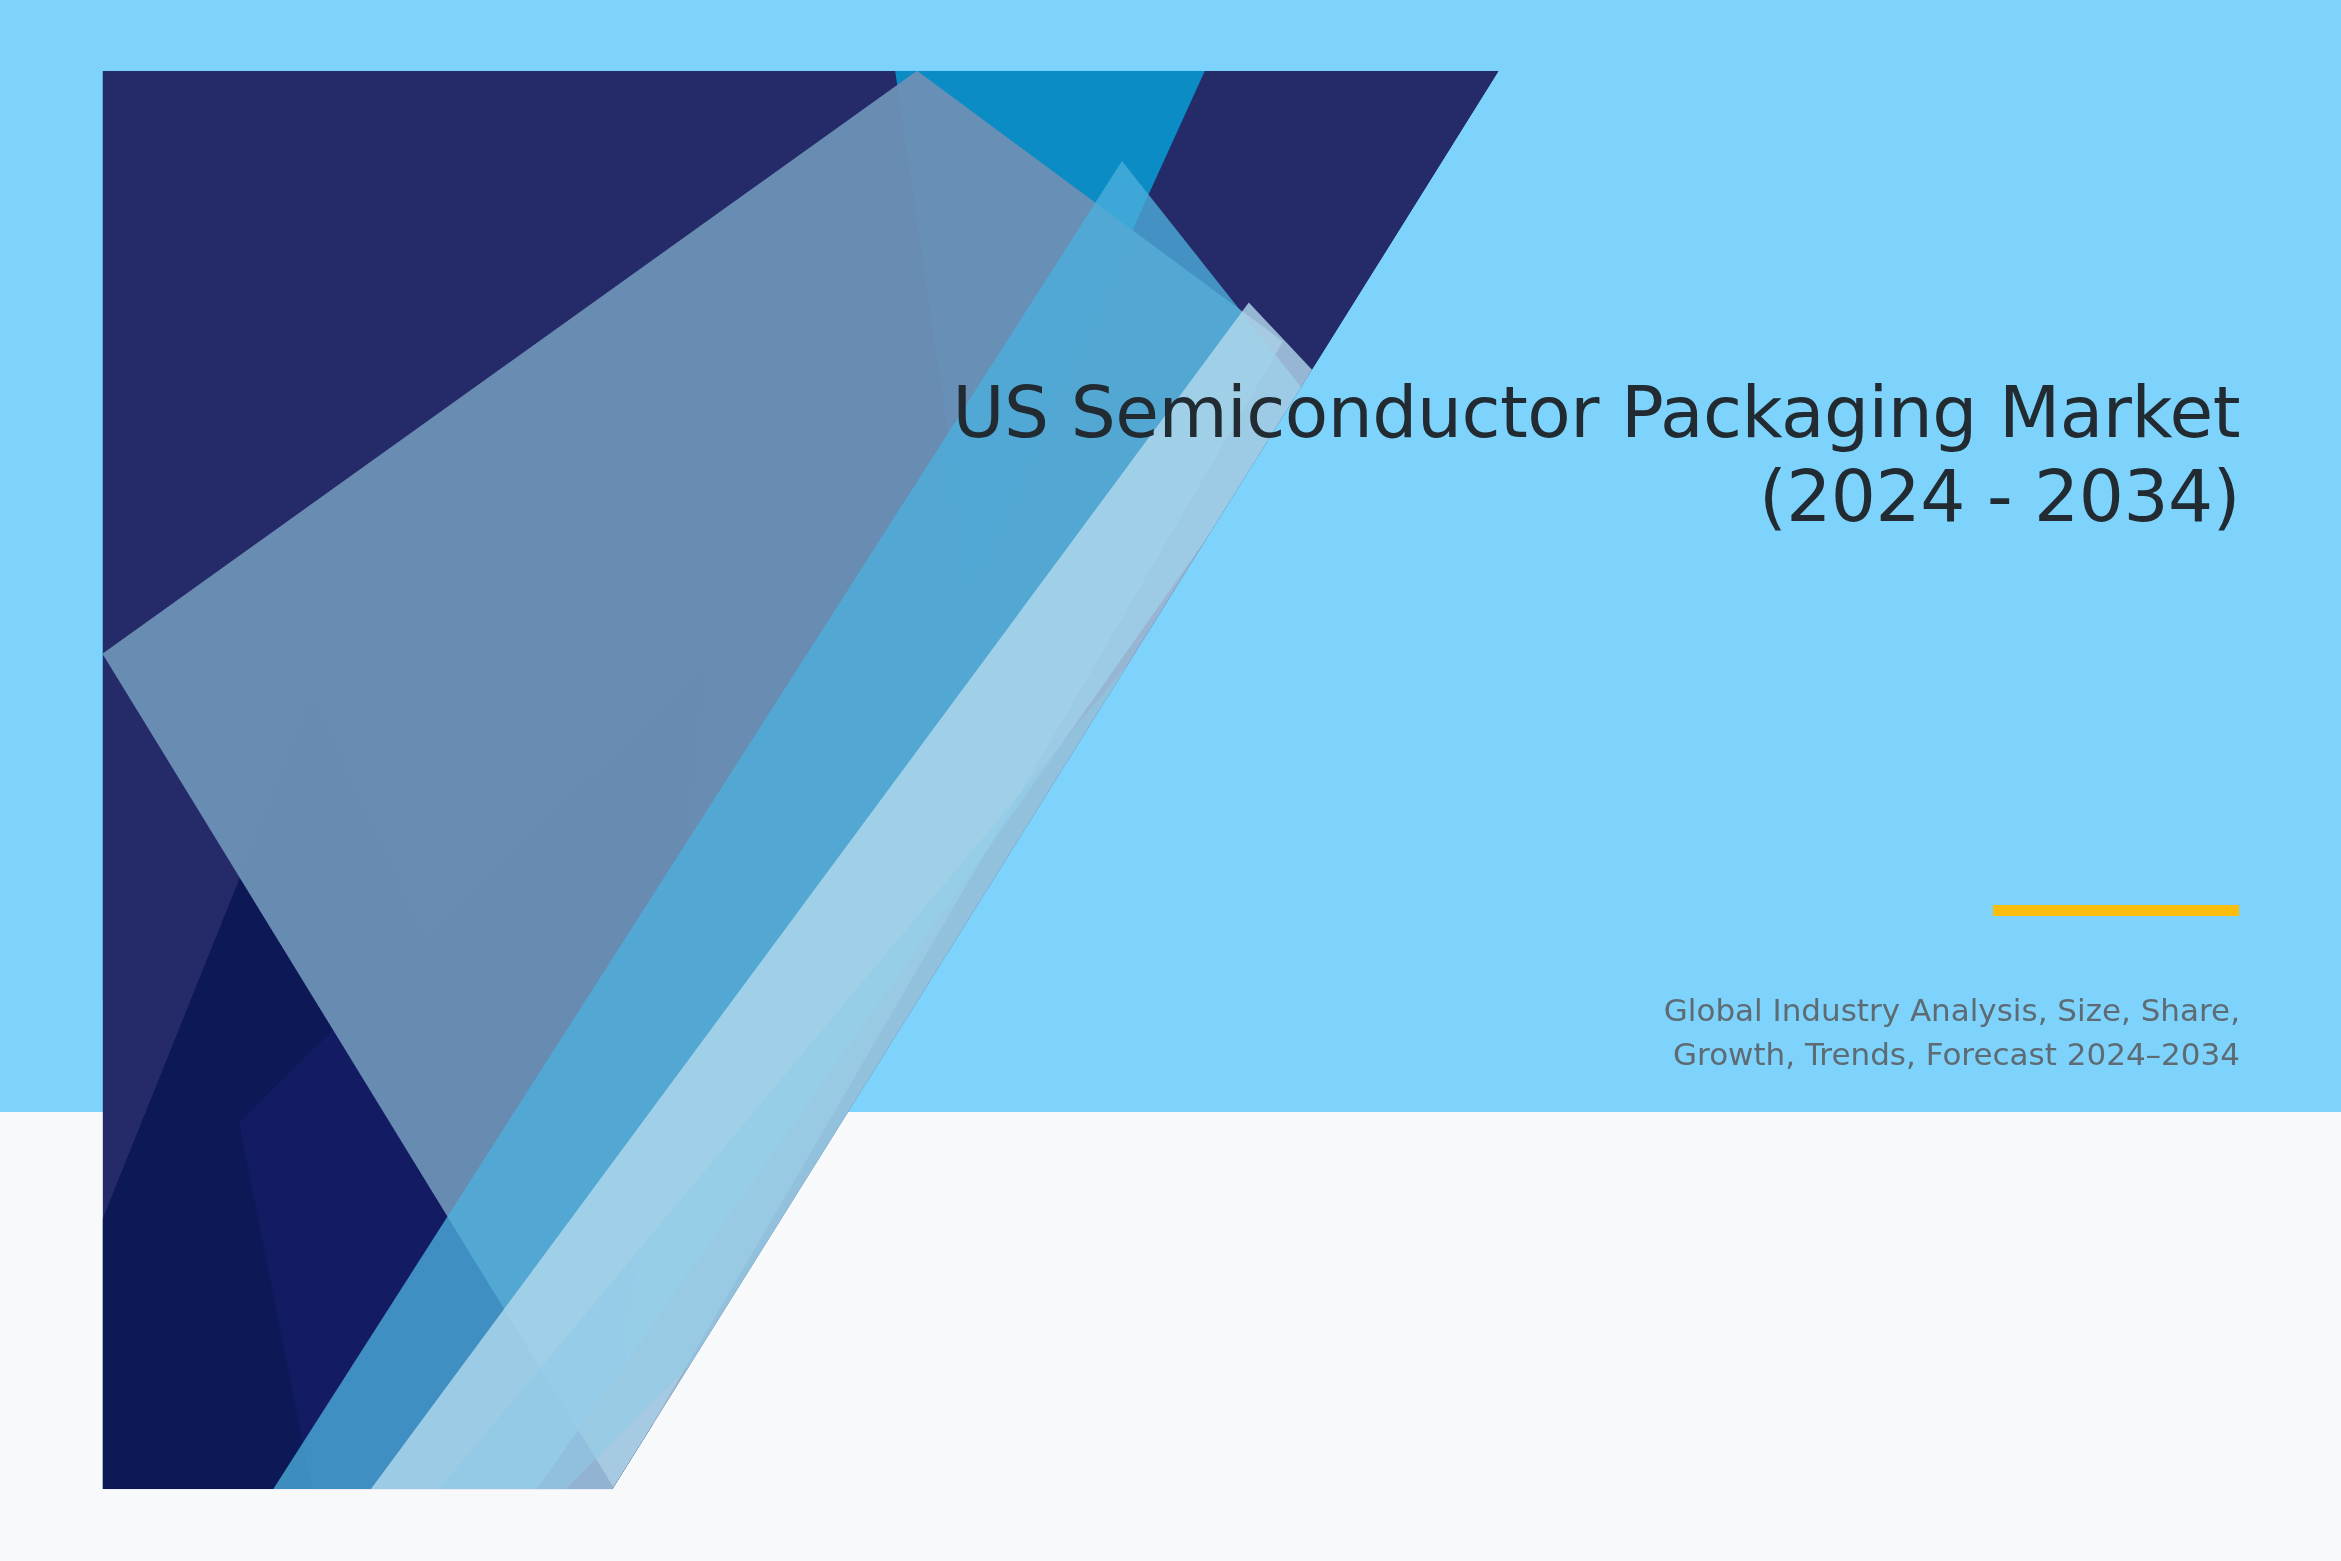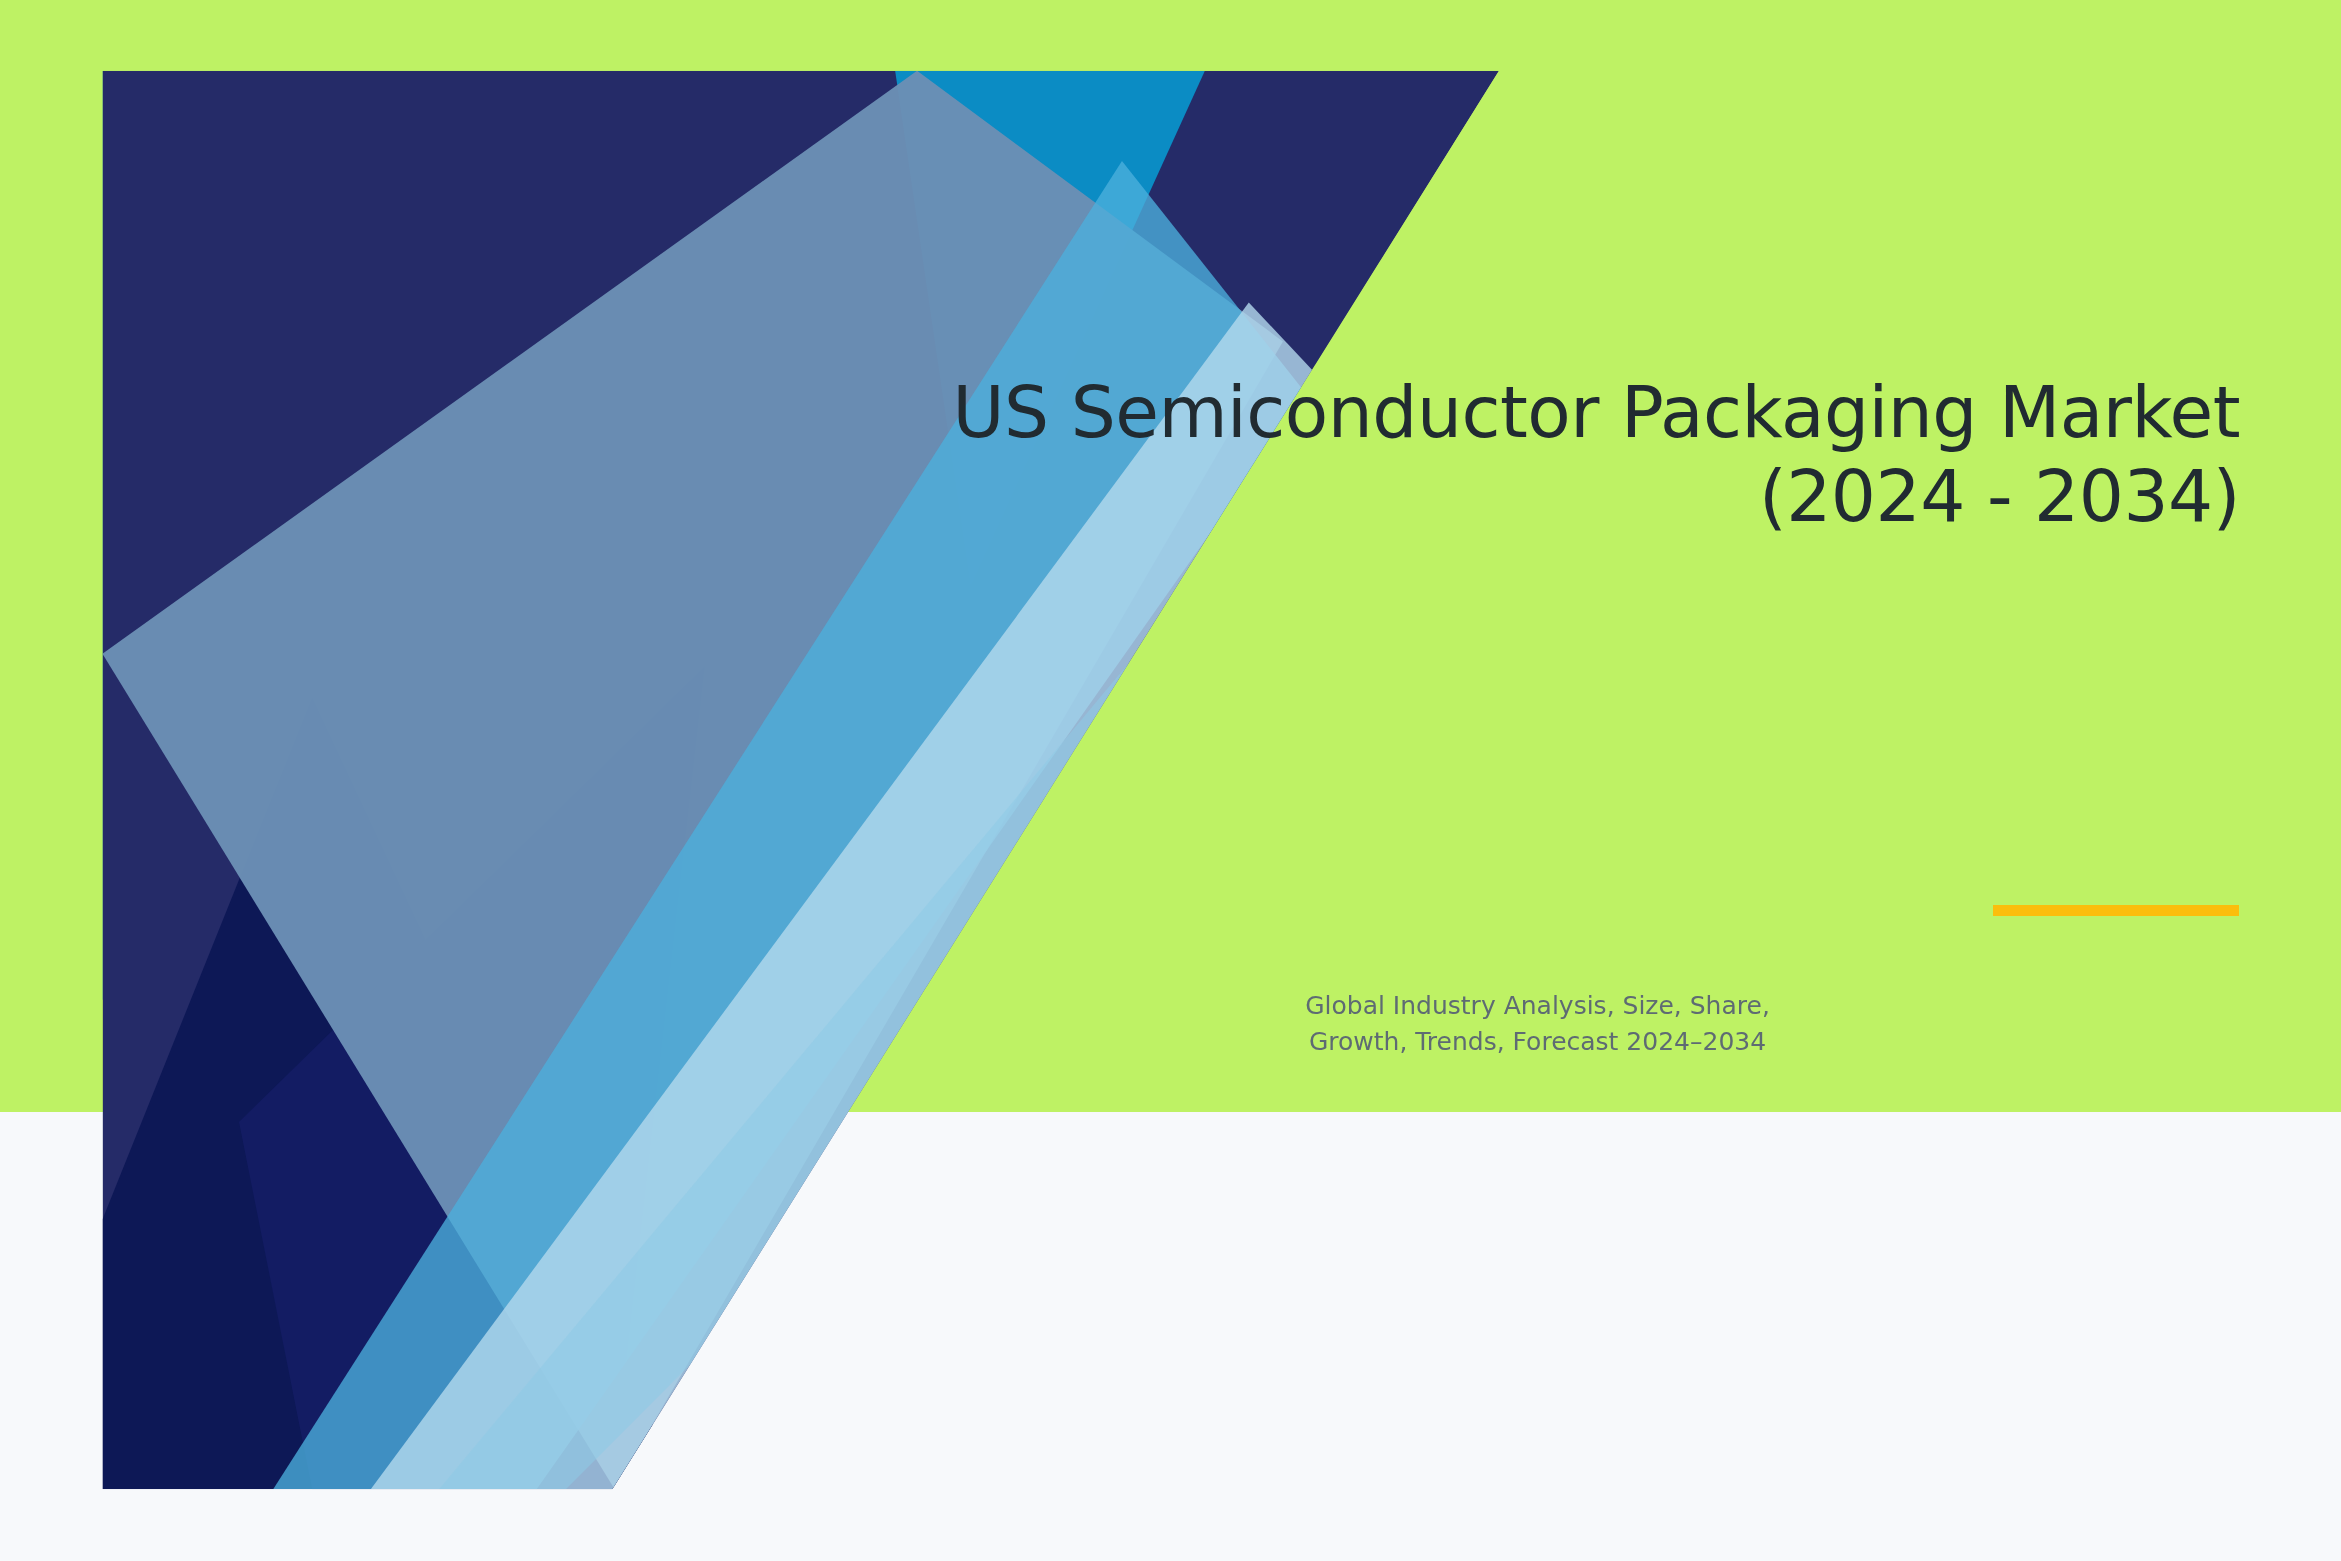--- a/index.html
+++ b/index.html
@@ -13,21 +13,21 @@
     font-family: "DejaVu Sans", sans-serif;
     overflow: hidden;
     position: relative;
   }
 
   #cover-slide {
     position: absolute;
     inset: 0;
     width: 2342px;
     height: 1112px;
-    background: #bef264;
+    background: #7dd3fc;
   }
 
   
   #cover-artwork {
     position: absolute;
     left: 0;
     top: 0;
     width: 1561px;
     height: 1561px;
   }
@@ -70,24 +70,24 @@
   }
 
   #cover-subtitle {
     margin: 0;
     position: absolute;
     right: 0;
     top: 617px;
     width: 1405px;
     font-family: "DejaVu Sans", sans-serif;
     font-weight: 400;
-    font-size: 25px;
+    font-size: 31px;
     line-height: 1.42;
     color: #5e6b73;
-    text-align: center;
+    text-align: right;
     white-space: pre-line;
     z-index: 3;
   }
 </style>
 </head>
 <body>
 
 <div id="cover-slide">
 
   <div id="cover-artwork">

